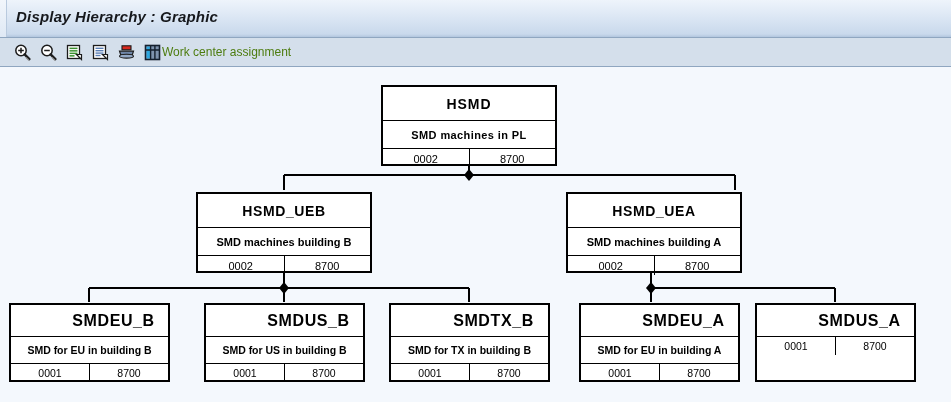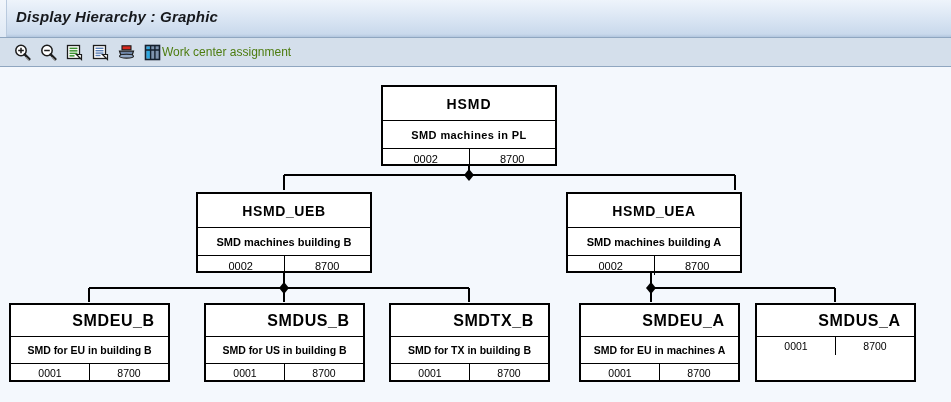--- a/index.html
+++ b/index.html
@@ -278,21 +278,21 @@
       <div class="row-title">SMDTX_B</div>
       <div class="row-desc">SMD for TX in building B</div>
       <div class="row-vals">
         <div class="cell left">0001</div>
         <div class="cell">8700</div>
       </div>
     </div>
 
     <div class="node leaf" style="left:571px; top:236px; width:161px; height:79px;margin-left:8px;">
       <div class="row-title">SMDEU_A</div>
-      <div class="row-desc">SMD for EU in machines A</div>
+      <div class="row-desc">SMD for EU in building A</div>
       <div class="row-vals">
         <div class="cell left">0001</div>
         <div class="cell">8700</div>
       </div>
     </div>
 
     <div class="node leaf" style="left:755px; top:236px; width:161px; height:79px;">
       <div class="row-title">SMDUS_A</div>
       <div class="row-vals">
         <div class="cell left">0001</div>

